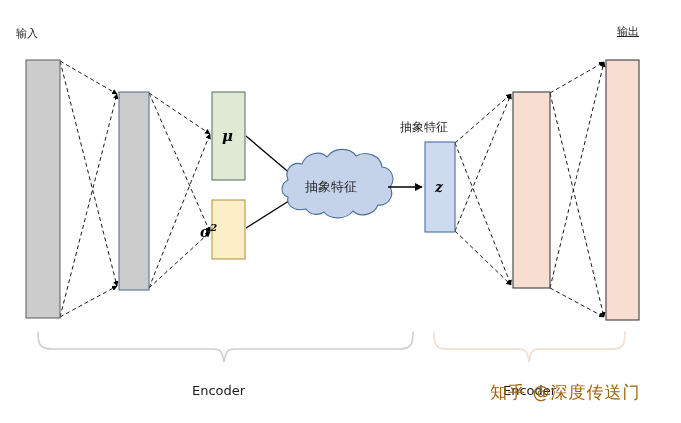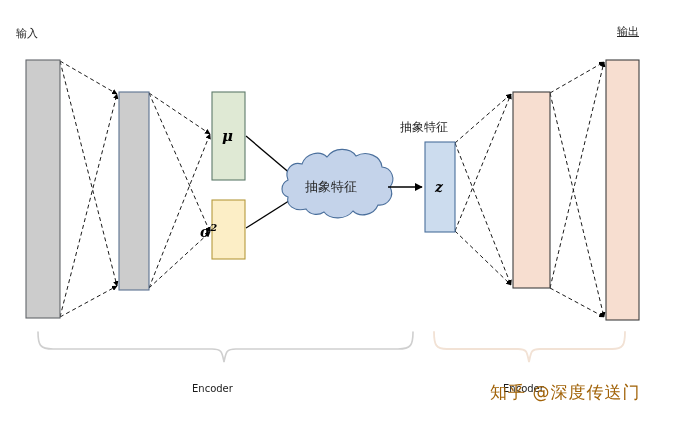--- a/index.html
+++ b/index.html
@@ -25,21 +25,21 @@
     position: absolute;
     color: #1a1a1a;
     white-space: nowrap;
     font-family: "DejaVu Sans", "Liberation Sans", sans-serif;
   }
   .cn-label {
     font-size: 11px;
     color: #262626;
   }
   .brace-label {
-    font-size: 10px;
+    font-size: 13px;
     color: #1a1a1a;
   }
   .box-label {
     font-size: 14px;
     font-weight: bold;
     font-style: italic;
     color: #000000;
     font-family: "DejaVu Serif", "Liberation Serif", serif;
   }
   .cloud-label {

